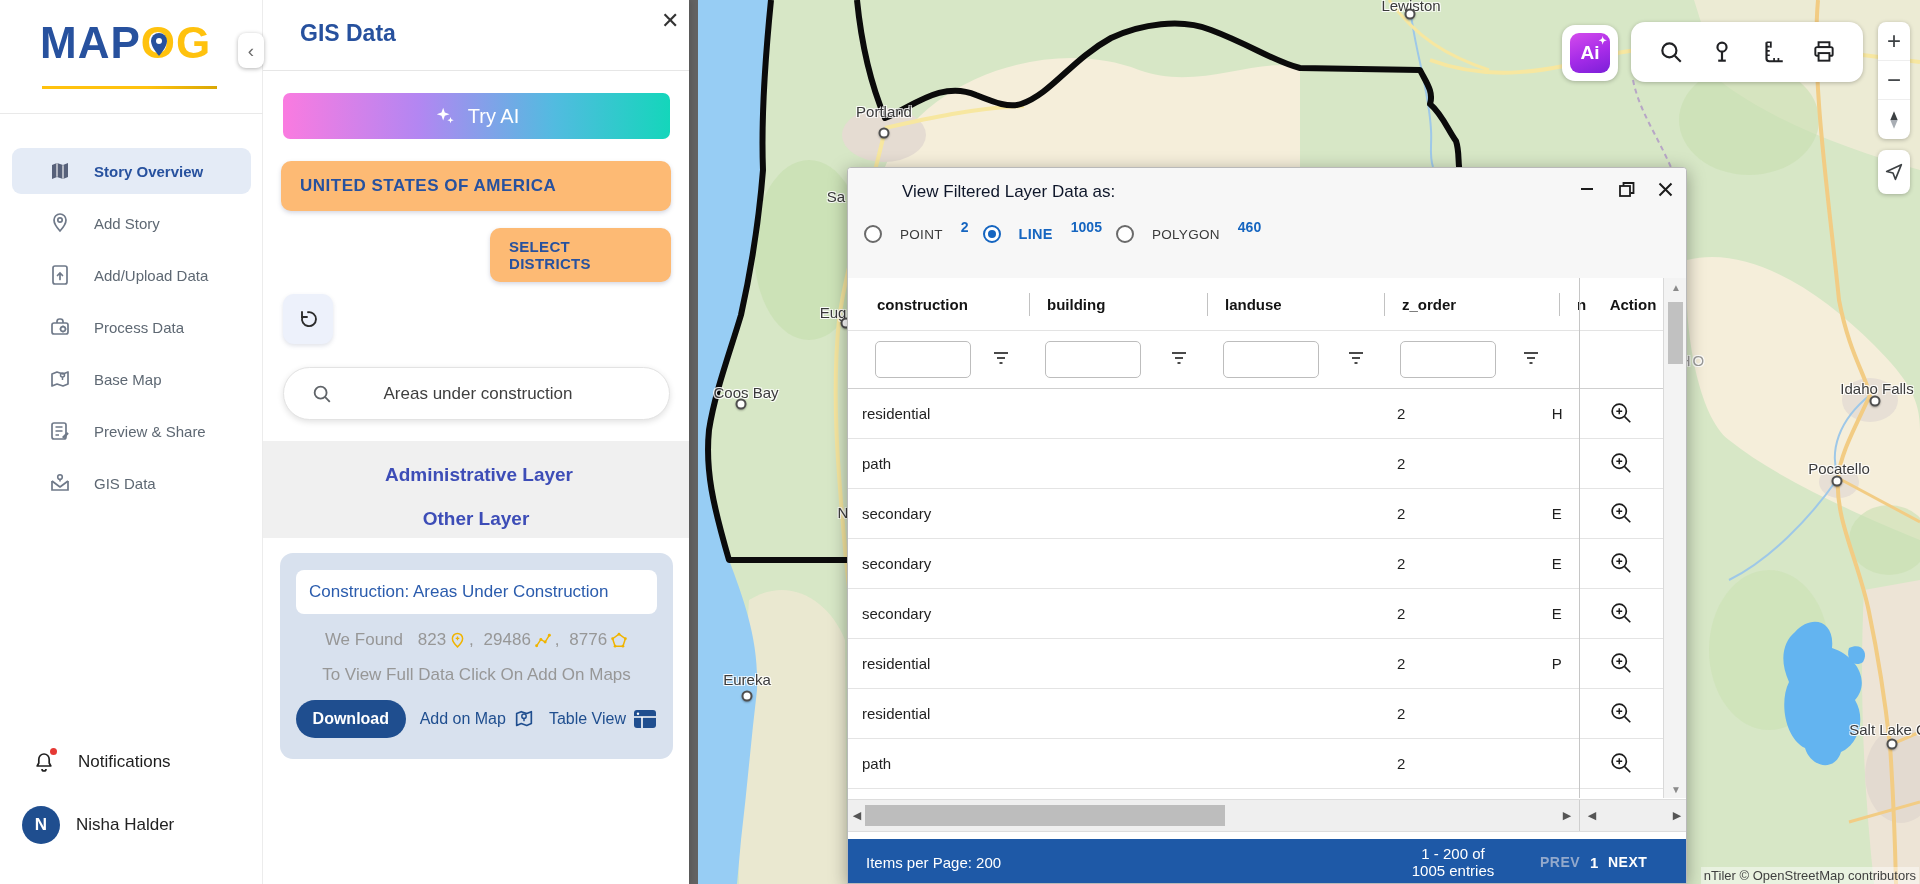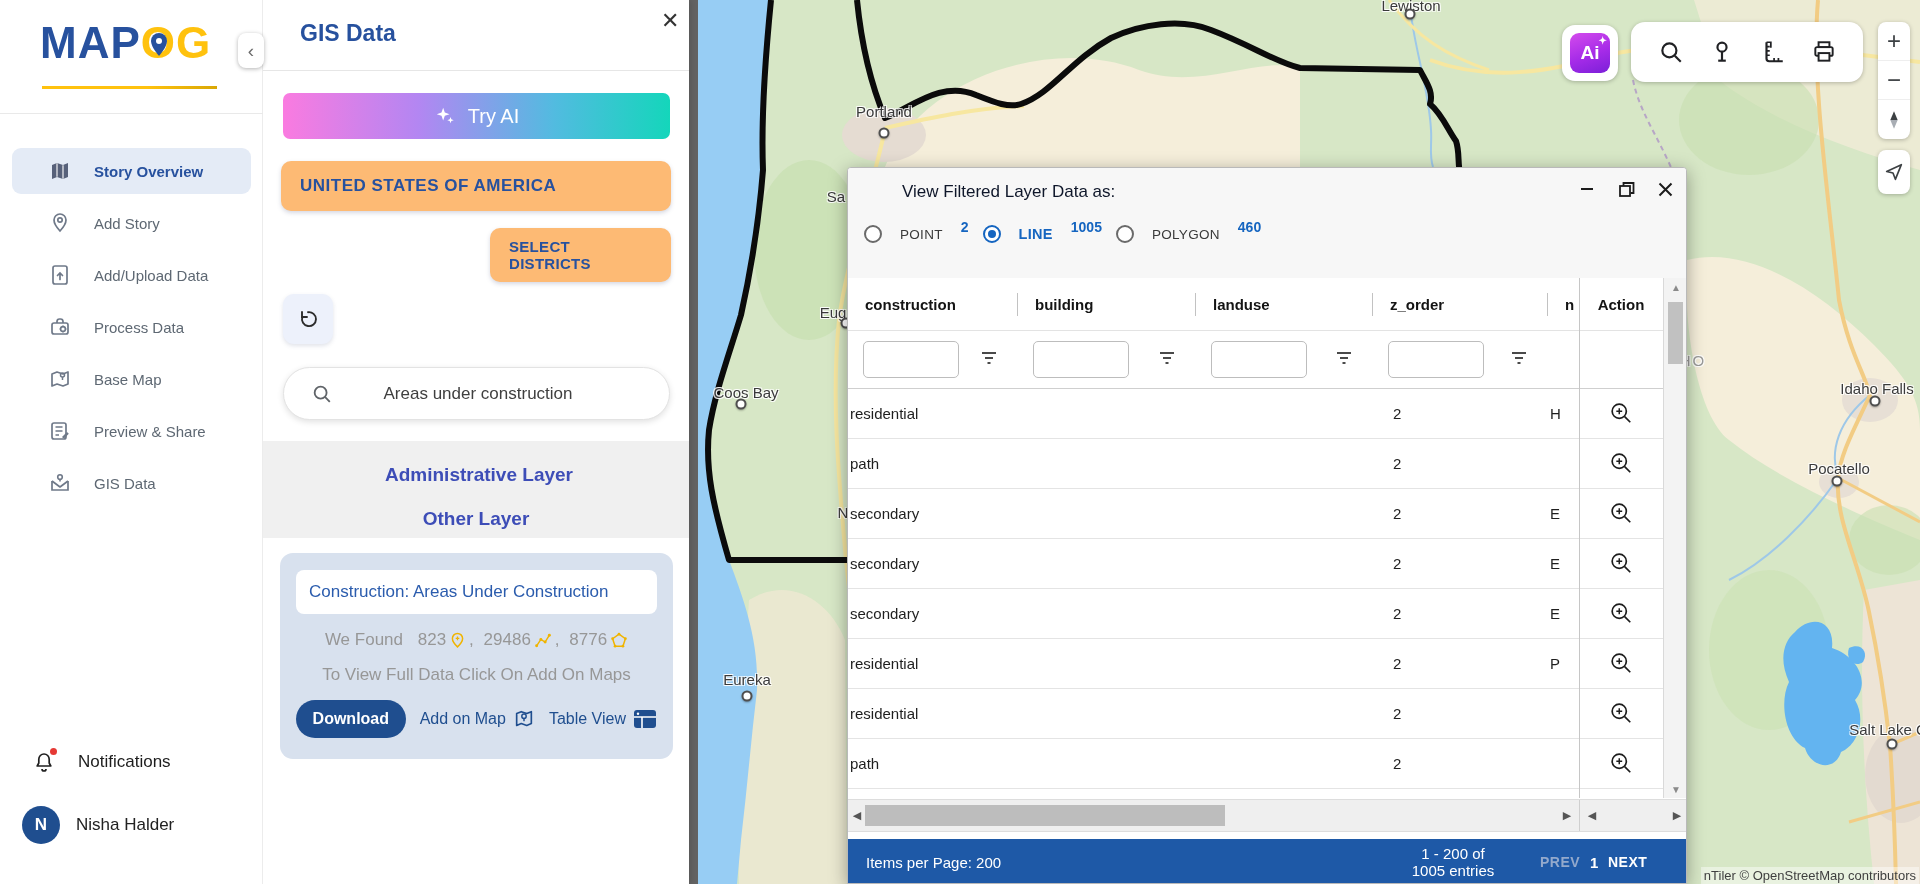--- a/index.html
+++ b/index.html
@@ -116,21 +116,21 @@
       border-radius:50%; background:#1565C0; }
   .radio-label { font-size:13.5px; color:#3a3a3a; letter-spacing:.3px; }
   .radio-item.selected .radio-label { color:#1565C0; font-weight:bold; font-size:14.5px; }
   .radio-count { font-size:14px; font-weight:bold; color:#1565C0; position:relative; top:-7px; }
 
   #dlg-table { position:absolute; left:0; top:110px; width:840px; }
   .hrow { display:flex; height:53px; align-items:center; border-bottom:1px solid #e3e3e3; }
   .hcell { font-size:15px; font-weight:bold; color:#141414; padding-left:17px; position:relative; height:100%;
       display:flex; align-items:center; }
   .hcell.sep::after { content:""; position:absolute; right:0; top:15px; height:23px; width:1px; background:#c2c2c2; }
-  .w1{width:170px;} .w2{width:178px;} .w3{width:177px;} .w4{width:175px;} .w5{width:31px; padding-left:17px; overflow:hidden;}
+  .w1{width:170px;margin-left:12px;} .w2{width:178px;} .w3{width:177px;} .w4{width:175px;} .w5{width:31px; padding-left:17px; overflow:hidden;}
   .w6{width:84px; justify-content:center; padding-left:0;}
   #action-border { position:absolute; left:731px; top:0; width:1px; height:520px; background:#c6c6c6; }
   #vscroll-border { position:absolute; left:815px; top:0; width:1px; height:520px; background:#d9d9d9; }
 
   .frow { display:flex; height:58px; align-items:center; border-bottom:1px solid #cfcfcf; }
   .fcell { position:relative; height:100%; display:flex; align-items:center; }
   .fcell input { margin-left:15px; width:96px; height:37px; border:1px solid #bdbdbd; border-radius:5px; background:#fff;
       font-size:14px; padding:0 6px; outline:none; }
   .fcell .funnel { position:absolute; right:21px; top:20px; }
 

